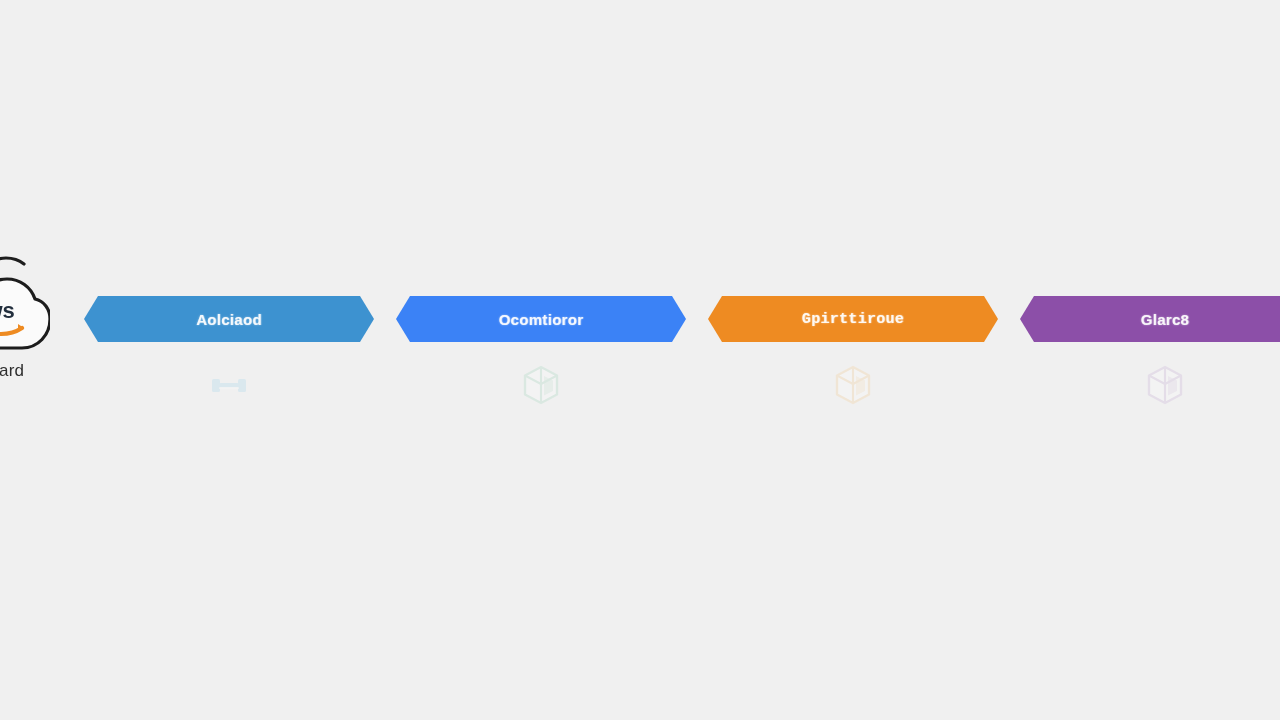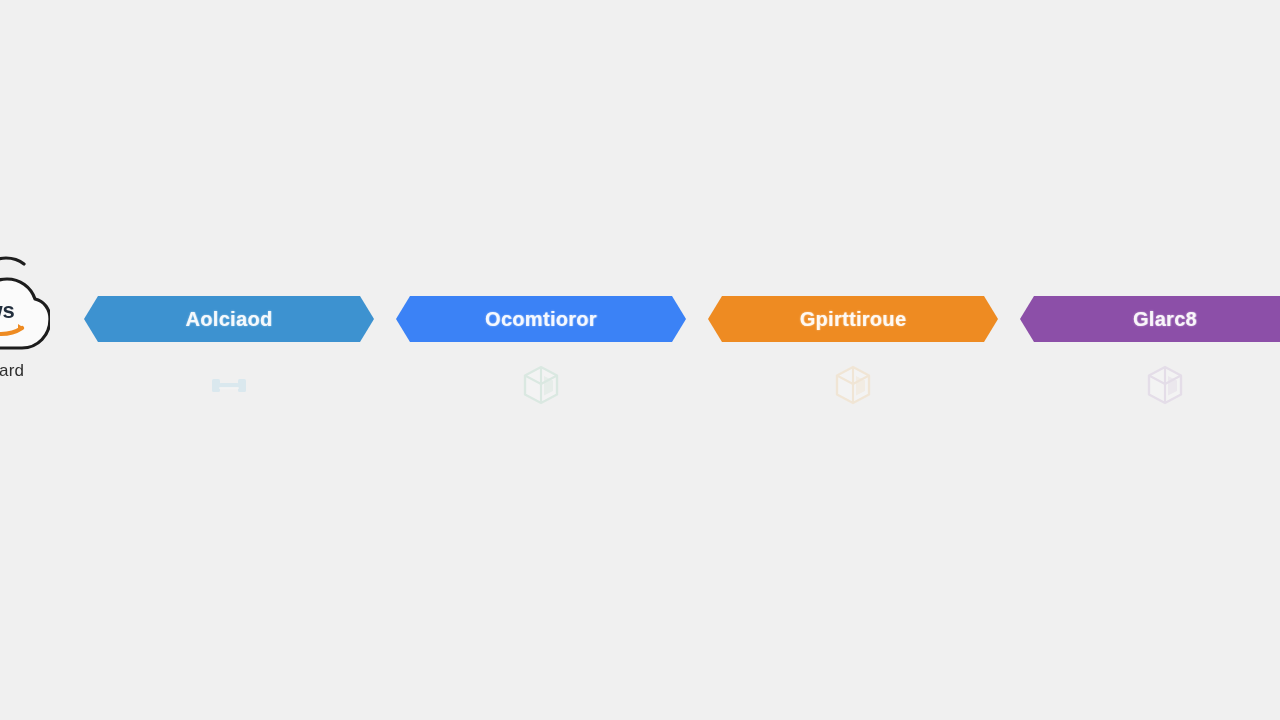--- a/index.html
+++ b/index.html
@@ -77,21 +77,21 @@
       calc(100% - 14px) 0%,
       100% 50%,
       calc(100% - 14px) 100%,
       14px 100%,
       0% 50%
     );
     box-shadow: 0 2px 3px rgba(0,0,0,0.16);
     filter: drop-shadow(0 1px 1px rgba(0,0,0,0.10));
   }
   .stage-label {
-    font-size: 20px;
+    font-size: 15px;
     font-weight: 700;
     color: #ffffff;
     letter-spacing: 0.3px;
     text-shadow: 0 0 2px rgba(255,255,255,0.55), 0.8px 0.4px 0 rgba(255,255,255,0.30);
     white-space: nowrap;
     opacity: 0.95;
   }
 
   
   .stage-icon {
@@ -152,21 +152,21 @@
         </div>
         <div class="stage-icon">
           <svg viewBox="0 0 46 46" aria-hidden="true">
             <path d="M23 5 L39 13.5 L39 32.5 L23 41 L7 32.5 L7 13.5 Z" fill="#ffffff" stroke="#9fd3ba" stroke-width="2.4" stroke-linejoin="round"></path>
             <path d="M23 5 L23 41" stroke="#9fd3ba" stroke-width="2.2"></path>
             <path d="M7 13.5 L23 22 L39 13.5" fill="none" stroke="#9fd3ba" stroke-width="2.2" stroke-linejoin="round"></path>
             <path d="M26 14 L35 18.5 L35 29 L26 33.5 Z" fill="#9fd3ba" opacity="0.55"></path>
           </svg>
         </div>
       </div>
-      <div class="stage" style="left: 708px; width: 290px;">
+      <div class="stage" style="left: 708px; width: 290px; font-family: Liberation Mono, monospace;">
         <div class="stage-chip" style="background: rgb(238, 139, 34);">
           <span class="stage-label">Gpirttiroue</span>
         </div>
         <div class="stage-icon">
           <svg viewBox="0 0 46 46" aria-hidden="true">
             <path d="M23 5 L39 13.5 L39 32.5 L23 41 L7 32.5 L7 13.5 Z" fill="#ffffff" stroke="#f3c98c" stroke-width="2.4" stroke-linejoin="round"></path>
             <path d="M23 5 L23 41" stroke="#f3c98c" stroke-width="2.2"></path>
             <path d="M7 13.5 L23 22 L39 13.5" fill="none" stroke="#f3c98c" stroke-width="2.2" stroke-linejoin="round"></path>
             <path d="M26 14 L35 18.5 L35 29 L26 33.5 Z" fill="#f3c98c" opacity="0.55"></path>
           </svg>

